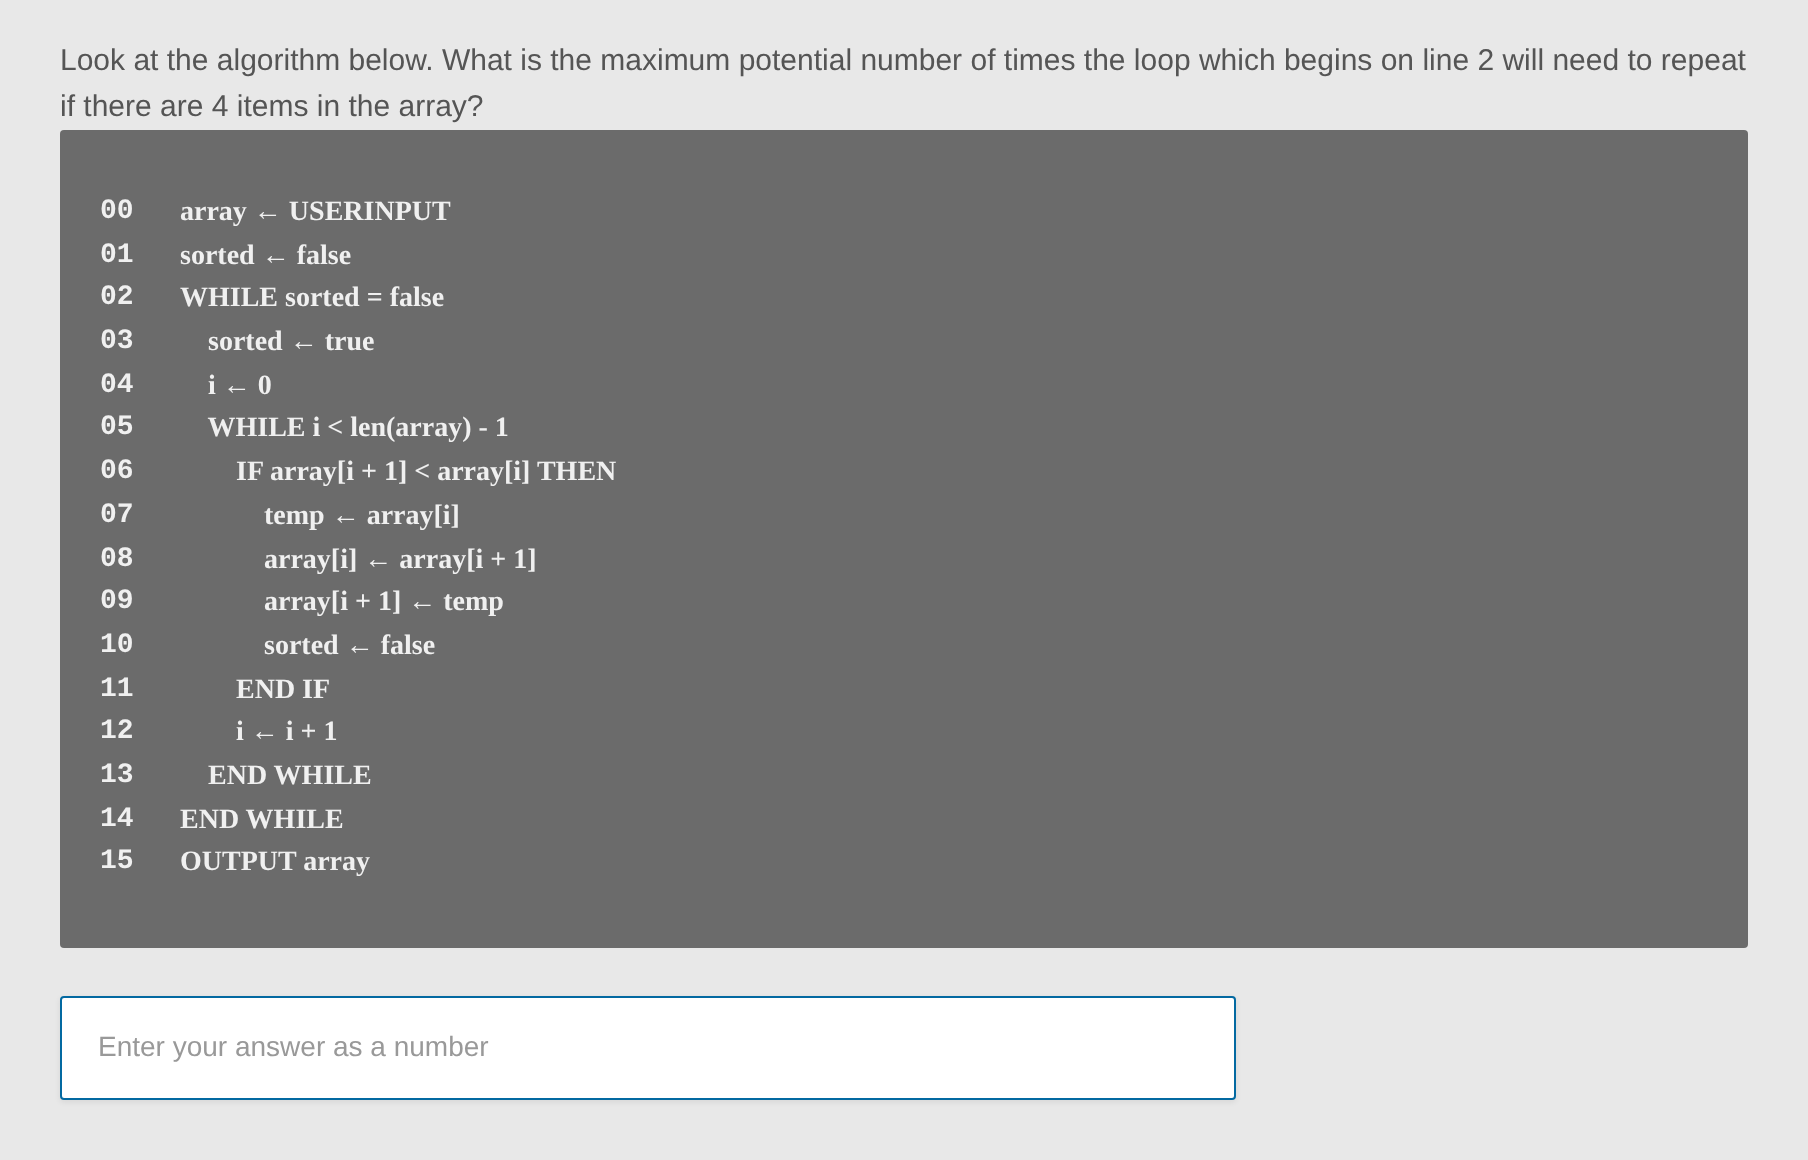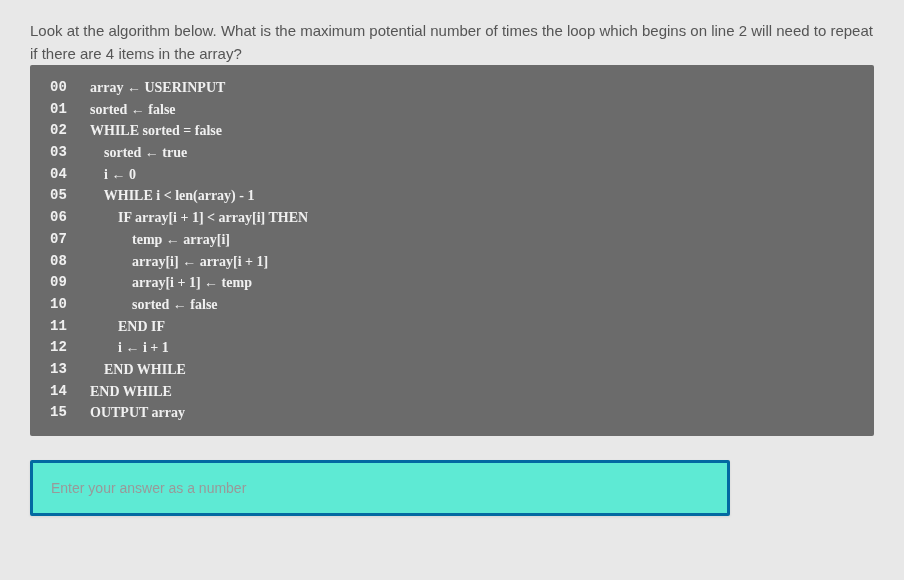--- a/index.html
+++ b/index.html
@@ -16,46 +16,46 @@
       overflow: hidden;
     }
     .question {
       color: #555;
       font-size: 15px;
       line-height: 1.5;
     }
     .code-block {
       background: #6b6b6b;
       color: #f0f0f0;
-      padding: 12px 20px;
+      padding: 31px 20px;
       font-family: 'Courier New', Courier, monospace;
       font-size: 14px;
       line-height: 1.55;
       border-radius: 2px;
       font-weight: bold;
       white-space: pre;
     }
     .code-line {
       display: flex;
     }
     .line-num {
       width: 40px;
       flex-shrink: 0;
     }
     .line-code {
       flex: 1;
       font-family: Liberation Serif, serif;
     }
     .answer-box {
       margin-top: 24px;
-      background: #5eead4;
-      border: 3px solid #0369a1;
+      background: #ffffff;
+      border: 1px solid #0369a1;
       border-radius: 2px;
       padding: 16px 18px;
-      width: 700px;
+      width: 588px;
       box-shadow: 0 1px 3px rgba(0,0,0,0.08);
     }
     .answer-input {
       width: 100%;
       border: none;
       outline: none;
       font-size: 14px;
       color: #333;
       background: transparent;
     }

